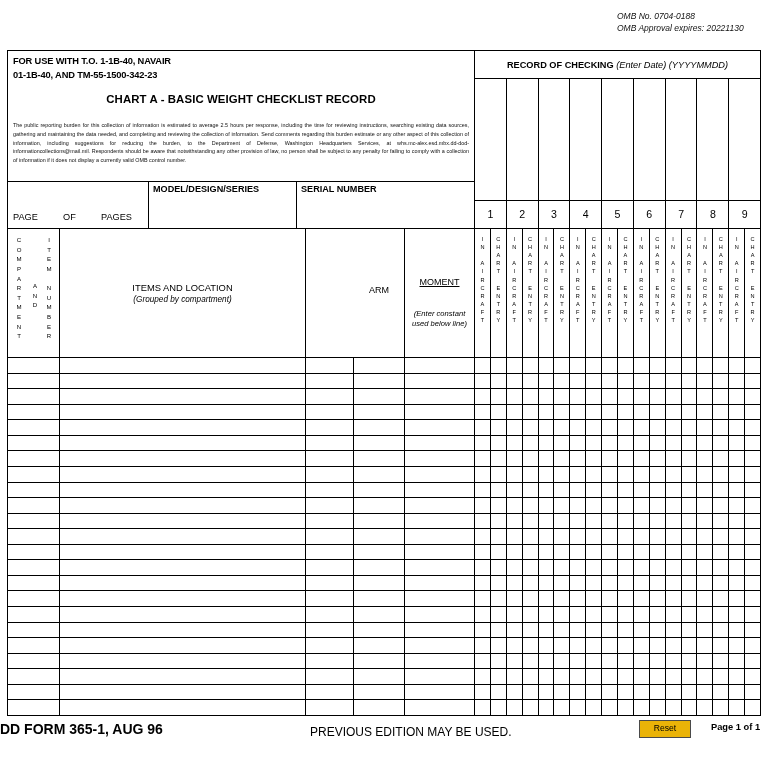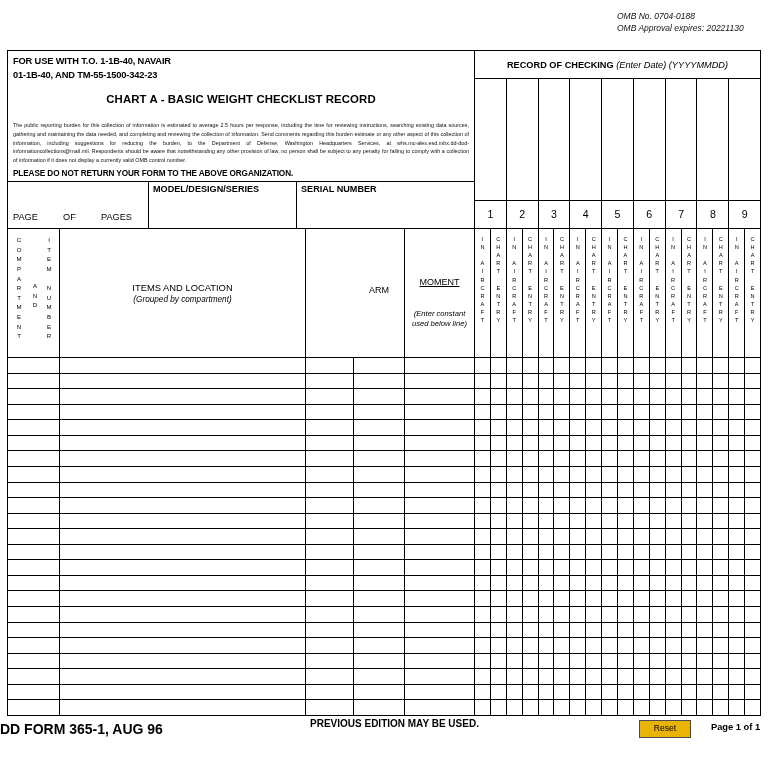--- a/index.html
+++ b/index.html
@@ -324,23 +324,22 @@
   
   #footer { position: absolute; left: 0; top: 718px; width: 768px; height: 30px; }
   #dd-form {
     position: absolute;
     left: 0; top: 3px;
     font-size: 14px;
     font-weight: bold;
   }
   #prev-edition {
     position: absolute;
-    left: 310px; top: 0;
-    font-size: 10px;
-    font-weight: bold;
+    left: 310px; top: 7px;
+    font-size: 12px;
   }
   #reset-btn {
     position: absolute;
     left: 639px; top: 2px;
     width: 50px; height: 16px;
     border: 1.3px solid #4a4a4a;
     background: #eab308;
     font-size: 8.6px;
     text-align: center;
     line-height: 14px;
@@ -371,21 +370,20 @@
       <div>FOR USE WITH T.O. 1-1B-40, NAVAIR</div>
       <div>01-1B-40, AND TM-55-1500-342-23</div>
     </div>
 
     <div id="chart-title">CHART A - BASIC WEIGHT CHECKLIST RECORD</div>
 
     <div id="burden-box">
       <p>The public reporting burden for this collection of information is estimated to average 2.5 hours per response, including the time for reviewing instructions, searching existing data sources, gathering and maintaining the data needed, and completing and reviewing the collection of information. Send comments regarding this burden estimate or any other aspect of this collection of information, including suggestions for reducing the burden, to the Department of Defense, Washington Headquarters Services, at whs.mc-alex.esd.mbx.dd-dod-informationcollections@mail.mil. Respondents should be aware that notwithstanding any other provision of law, no person shall be subject to any penalty for failing to comply with a collection of information if it does not display a currently valid OMB control number.</p>
     </div>
 
-    <div id="no-return">PLEASE DO NOT RETURN YOUR FORM TO THE ABOVE ORGANIZATION.</div>
 
     <div id="id-strip">
       <div class="id-cell" id="cell-page">
         <span class="pg-word" id="w-page">PAGE</span>
         <span class="pg-word" id="w-of">OF</span>
         <span class="pg-word" id="w-pages">PAGES</span>
       </div>
       <div class="id-cell" id="cell-model">
         <span class="id-label-top">MODEL/DESIGN/SERIES</span>
       </div>

